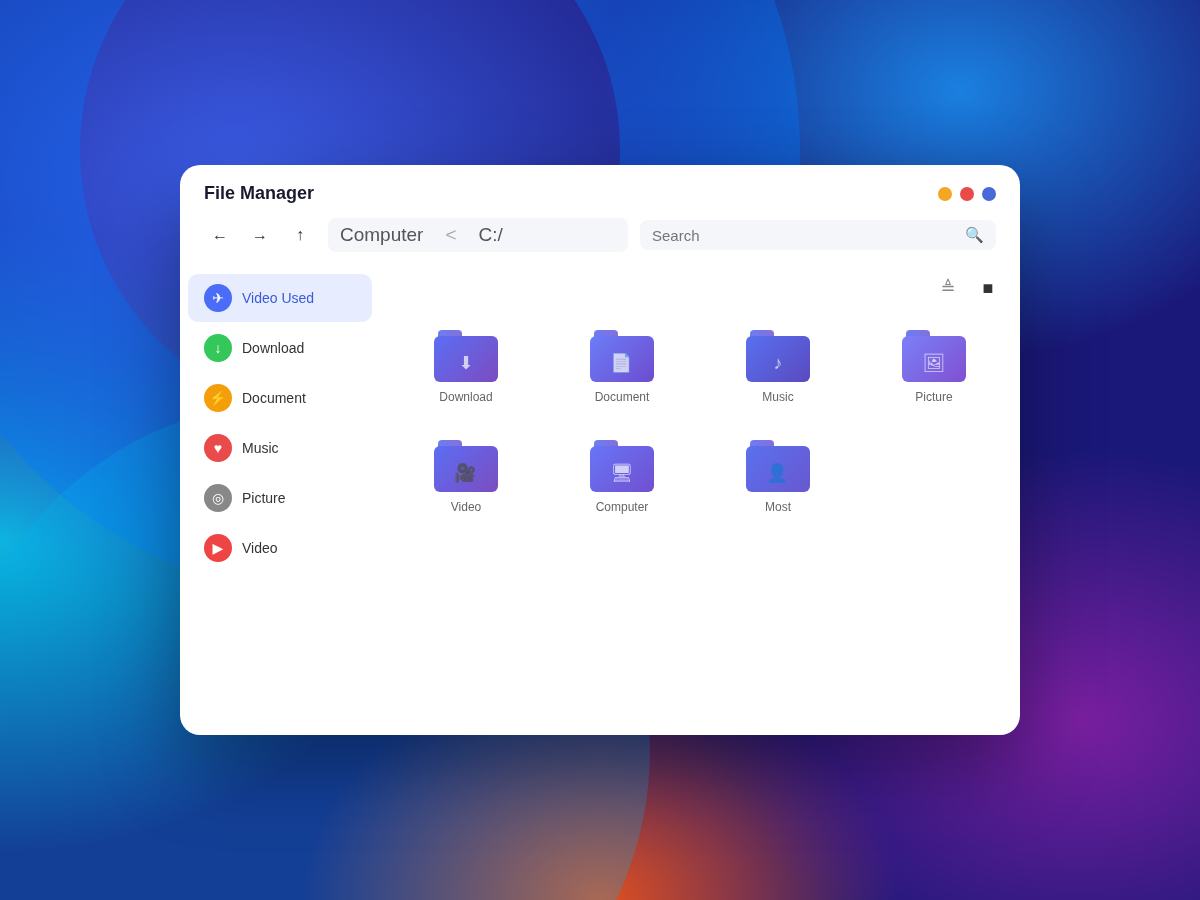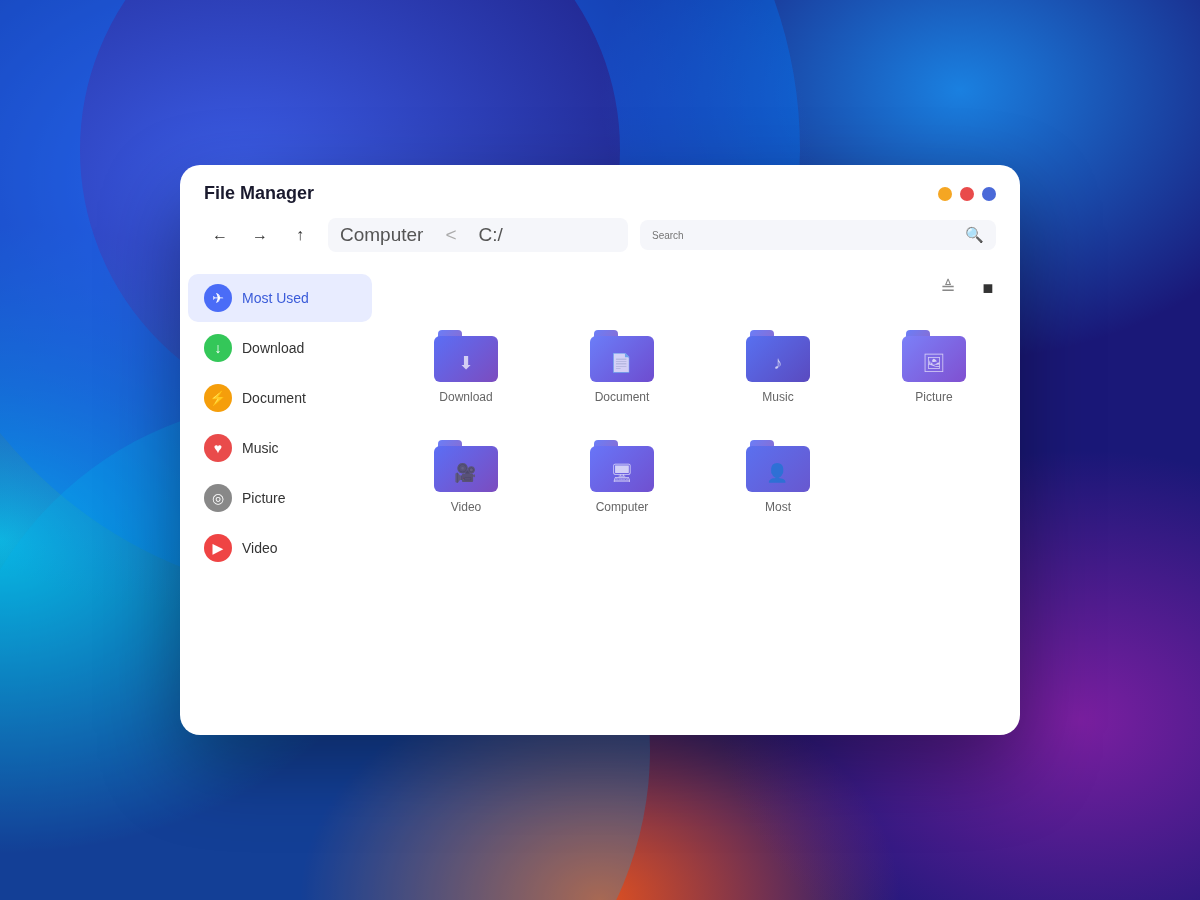--- a/index.html
+++ b/index.html
@@ -145,21 +145,21 @@
       padding: 6px 12px;
       background: #f5f6fa;
       border-radius: 8px;
       flex: 1;
     }
 
     .search-bar input {
       border: none;
       background: none;
       outline: none;
-      font-size: 10px;
+      font-size: 15px;
       color: #888;
       width: 100%;
     }
 
     .search-icon-svg {
       color: #aaa;
       font-size: 15px;
     }
 
     
@@ -373,21 +373,21 @@
       <span class="search-icon-svg">🔍</span>
     </div>
   </div>
 
   <div class="main">
 
     <div class="sidebar">
 
     <div class="sidebar-item active">
     <div class="sidebar-icon icon-blue">✈</div>
-    <span>Most Used</span>
+    <span>Video Used</span>
   </div>
         <div class="sidebar-item">
     <div class="sidebar-icon icon-green">↓</div>
     <span>Download</span>
   </div>
         <div class="sidebar-item">
     <div class="sidebar-icon icon-orange">⚡</div>
     <span>Document</span>
   </div>
         <div class="sidebar-item">

